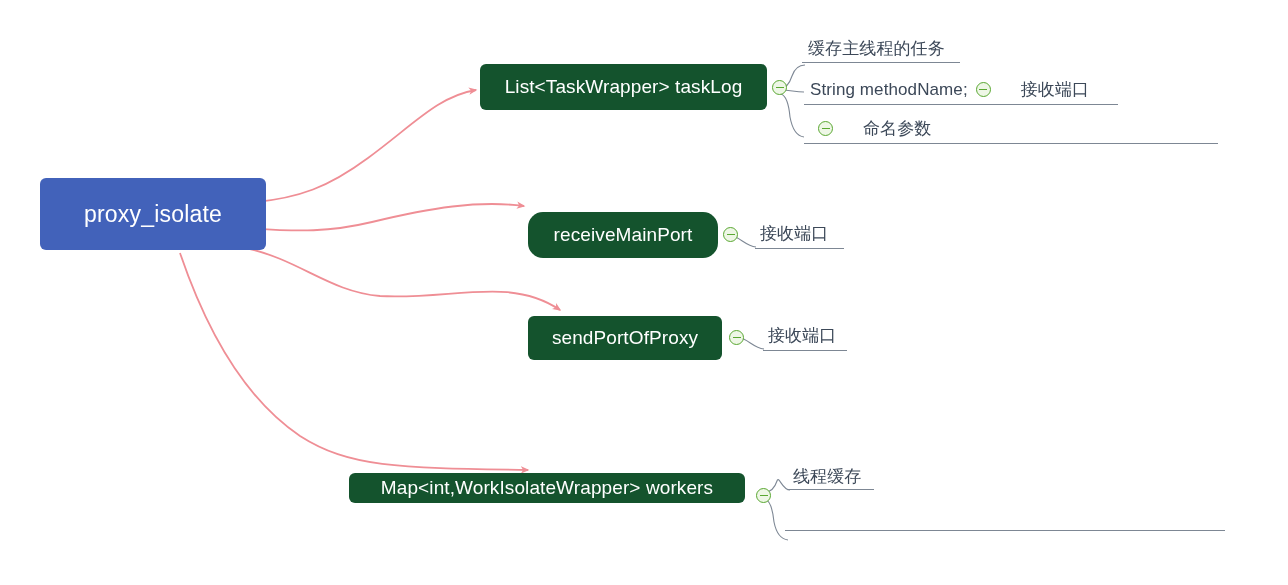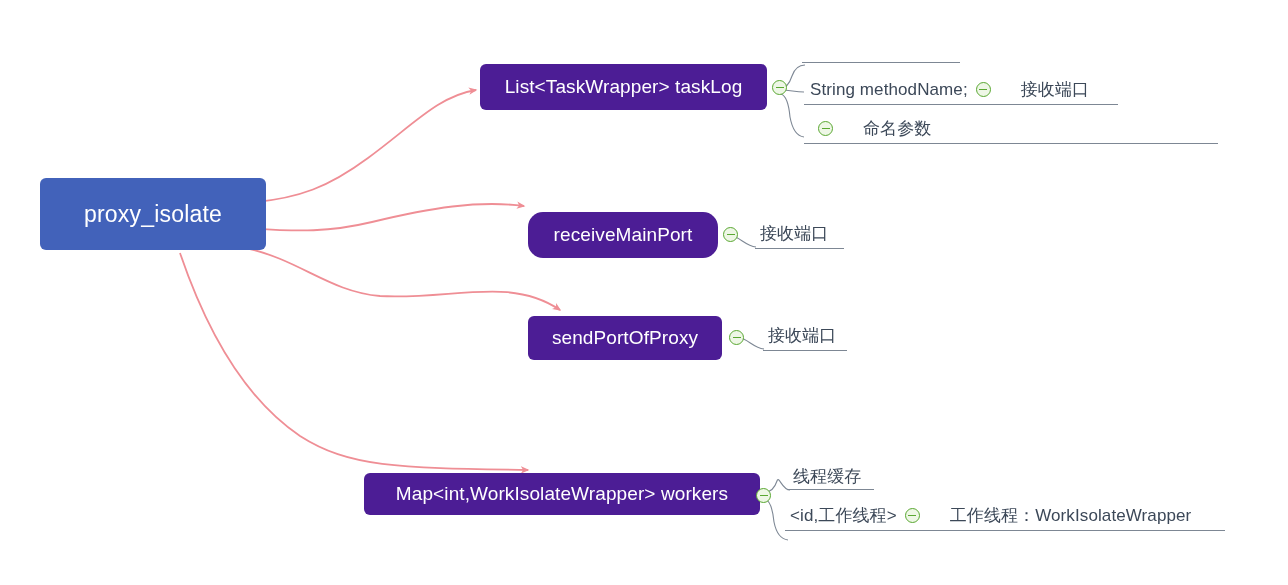--- a/index.html
+++ b/index.html
@@ -32,21 +32,21 @@
     border-radius: 6px;
     color: #ffffff;
     white-space: nowrap;
   }
   .node.root {
     background: #4262ba;
     font-size: 23px;
     letter-spacing: .2px;
   }
   .node.branch {
-    background: #4c1d95;
+    background: #14532d;
     font-size: 19px;
     letter-spacing: .1px;
   }
   .leaf {
     position: absolute;
     display: flex;
     align-items: center;
     white-space: nowrap;
     color: #3c4858;
     font-size: 17px;
@@ -126,20 +126,23 @@
 
   <div class="node root" style="left:40px; top:178px; width:226px; height:72px;">
     <span>proxy_isolate</span>
   </div>
 
   <div class="node branch" style="left:480px; top:64px; width:287px; height:46px;">
     <span>List&lt;TaskWrapper&gt; taskLog</span>
   </div>
   <span class="toggle attached" style="left:772px; top:80px;"></span>
 
+  <div class="leaf" style="left:808px; top:37px;">
+    <span class="leaf-text">缓存主线程的任务</span>
+  </div>
   <div class="underline" style="left:802px; top:62px; width:158px;"></div>
 
   <div class="leaf" style="left:810px; top:78px;">
     <span class="leaf-text">String methodName;</span>
     <span class="toggle inline"></span>
     <span class="leaf-note">接收端口</span>
   </div>
   <div class="underline" style="left:804px; top:104px; width:314px;"></div>
 
   <div class="leaf" style="left:810px; top:117px;">
@@ -161,30 +164,25 @@
   <div class="node branch" style="left:528px; top:316px; width:194px; height:44px;">
     <span>sendPortOfProxy</span>
   </div>
   <span class="toggle attached" style="left:729px; top:330px;"></span>
 
   <div class="leaf" style="left:768px; top:324px;">
     <span class="leaf-text">接收端口</span>
   </div>
   <div class="underline" style="left:763px; top:350px; width:84px;"></div>
 
-  <div class="node branch" style="left:364px; top:473px; width:396px; height:42px;">
+  <div class="node branch" style="left:349px; top:473px; width:396px; height:30px;">
     <span>Map&lt;int,WorkIsolateWrapper&gt; workers</span>
   </div>
   <span class="toggle attached" style="left:756px; top:488px;"></span>
 
   <div class="leaf" style="left:793px; top:465px;">
     <span class="leaf-text">线程缓存</span>
   </div>
   <div class="underline" style="left:788px; top:489px; width:86px;"></div>
 
-  <div class="leaf" style="left:790px; top:504px;">
-    <span class="leaf-text">&lt;id,工作线程&gt;</span>
-    <span class="toggle inline"></span>
-    <span class="leaf-note">工作线程：WorkIsolateWrapper</span>
-  </div>
   <div class="underline" style="left:785px; top:530px; width:440px;"></div>
 
 </div>
 
 </body></html>

